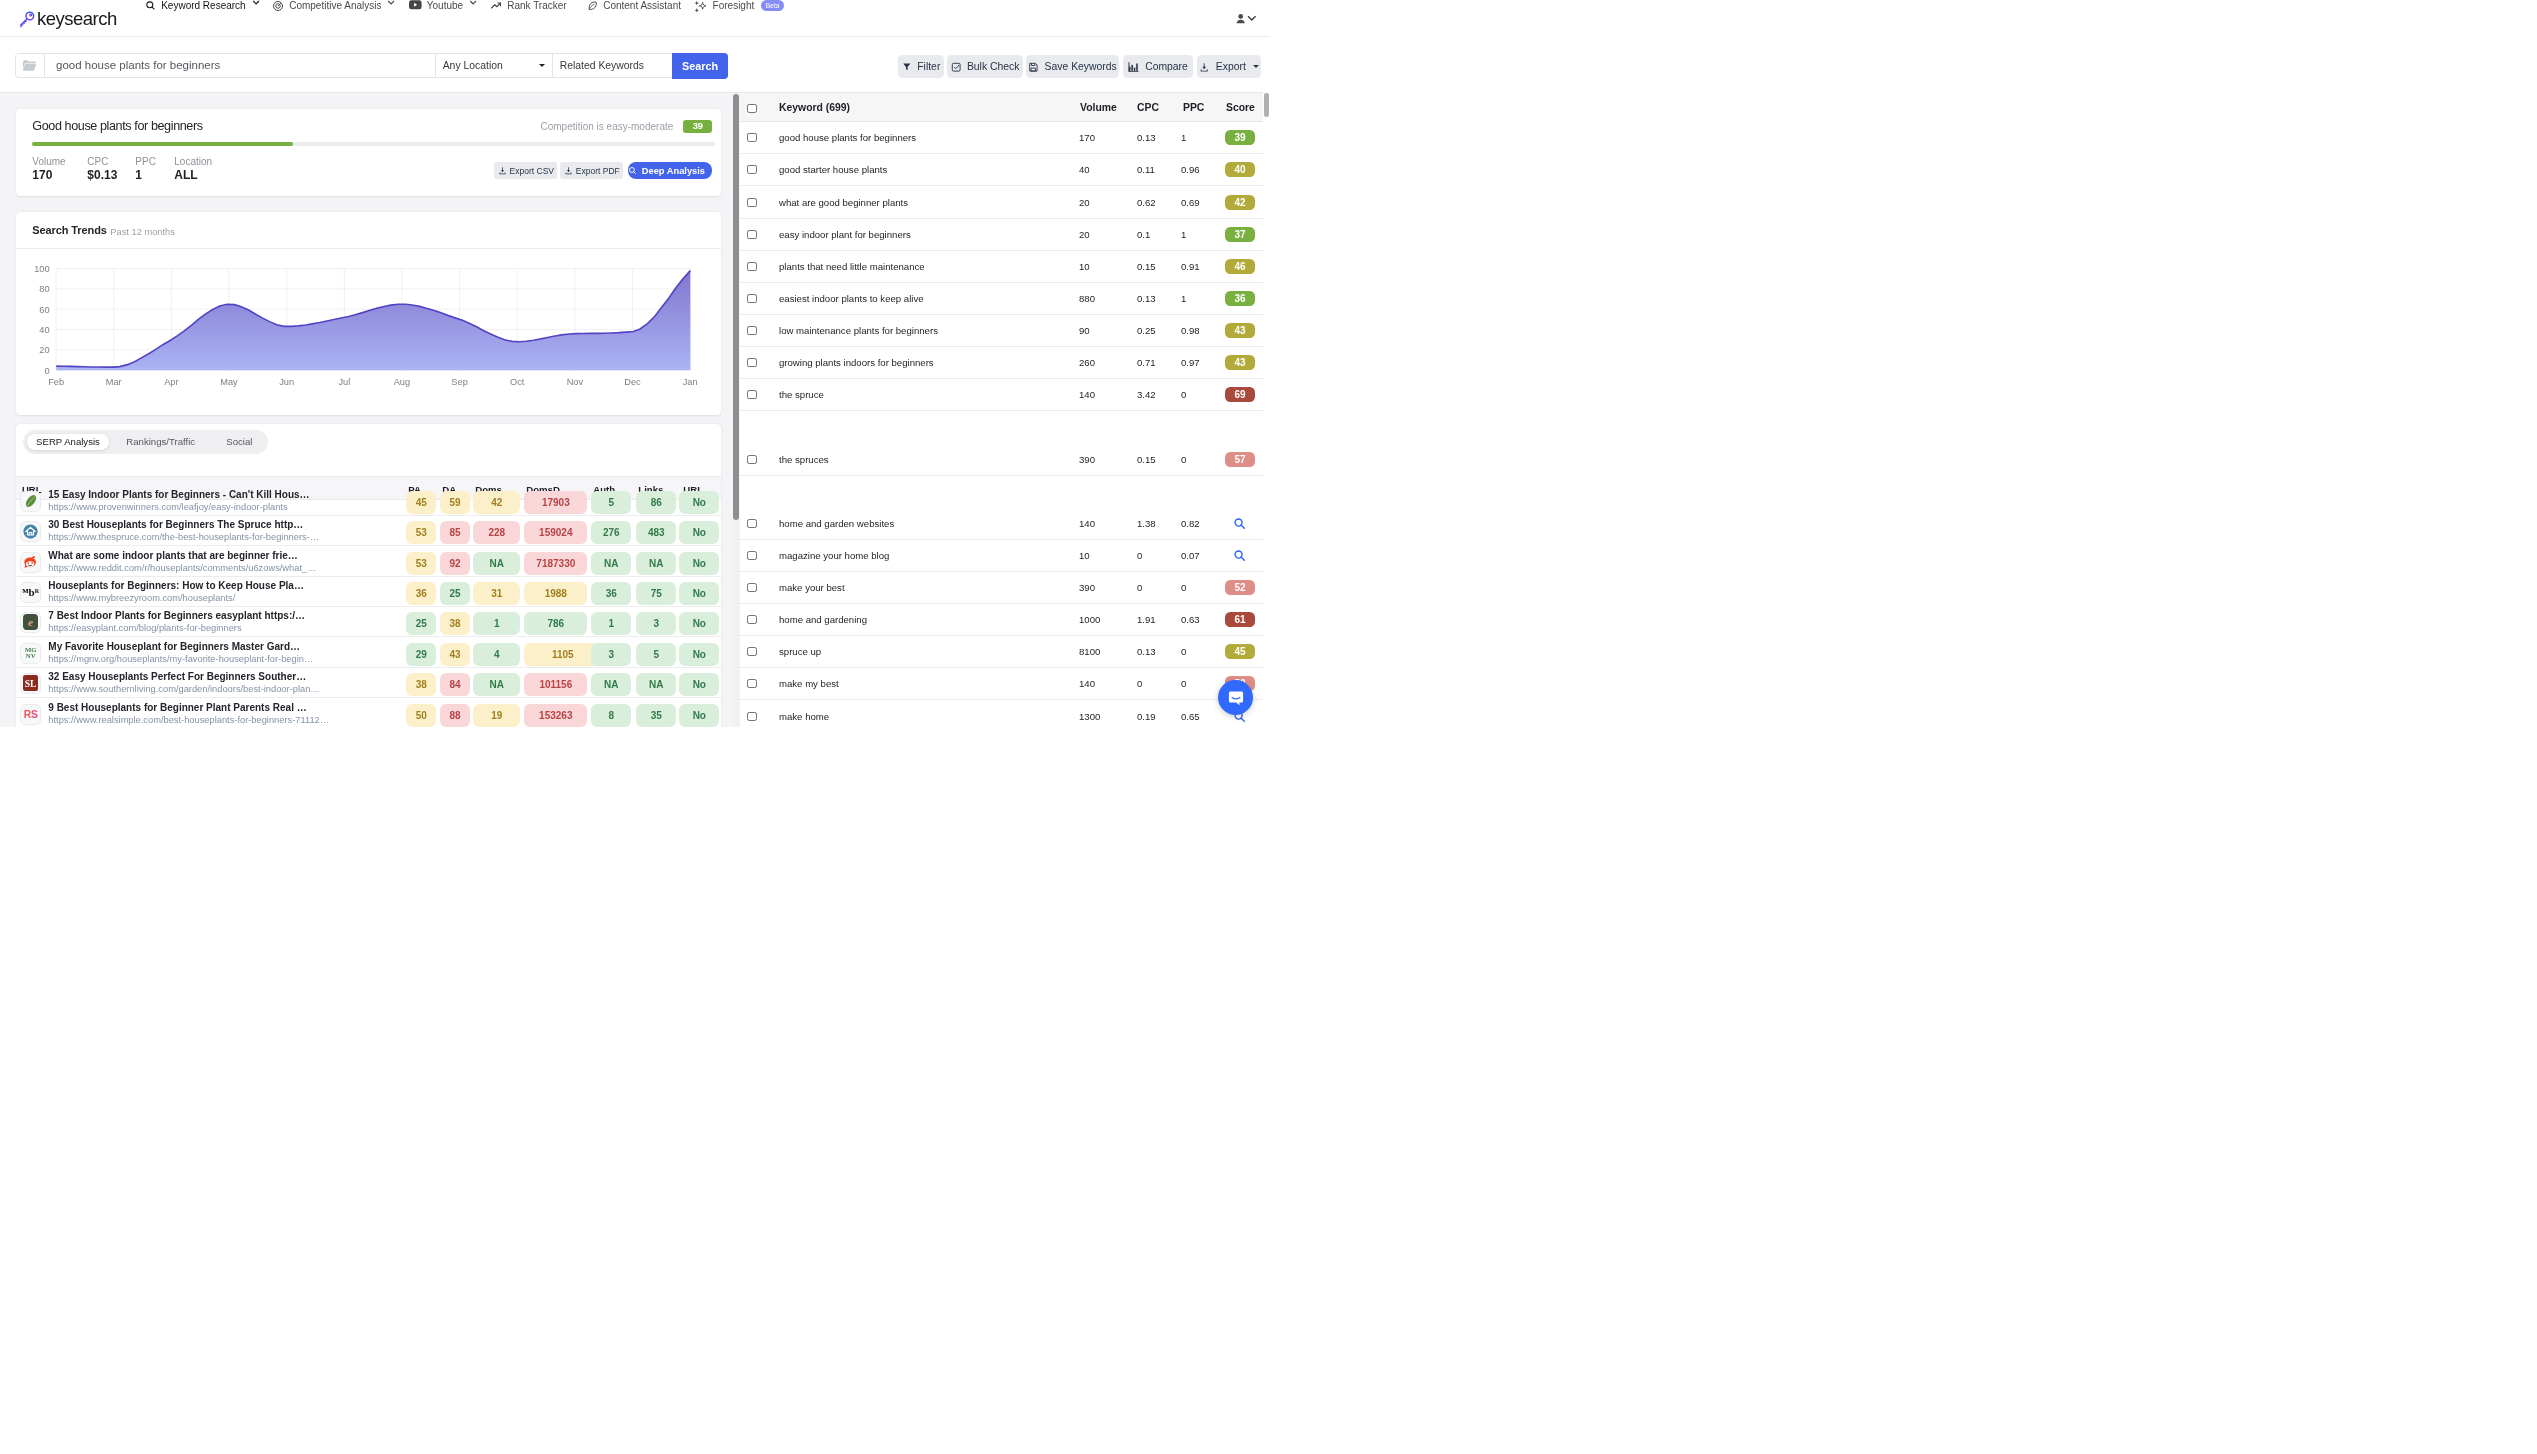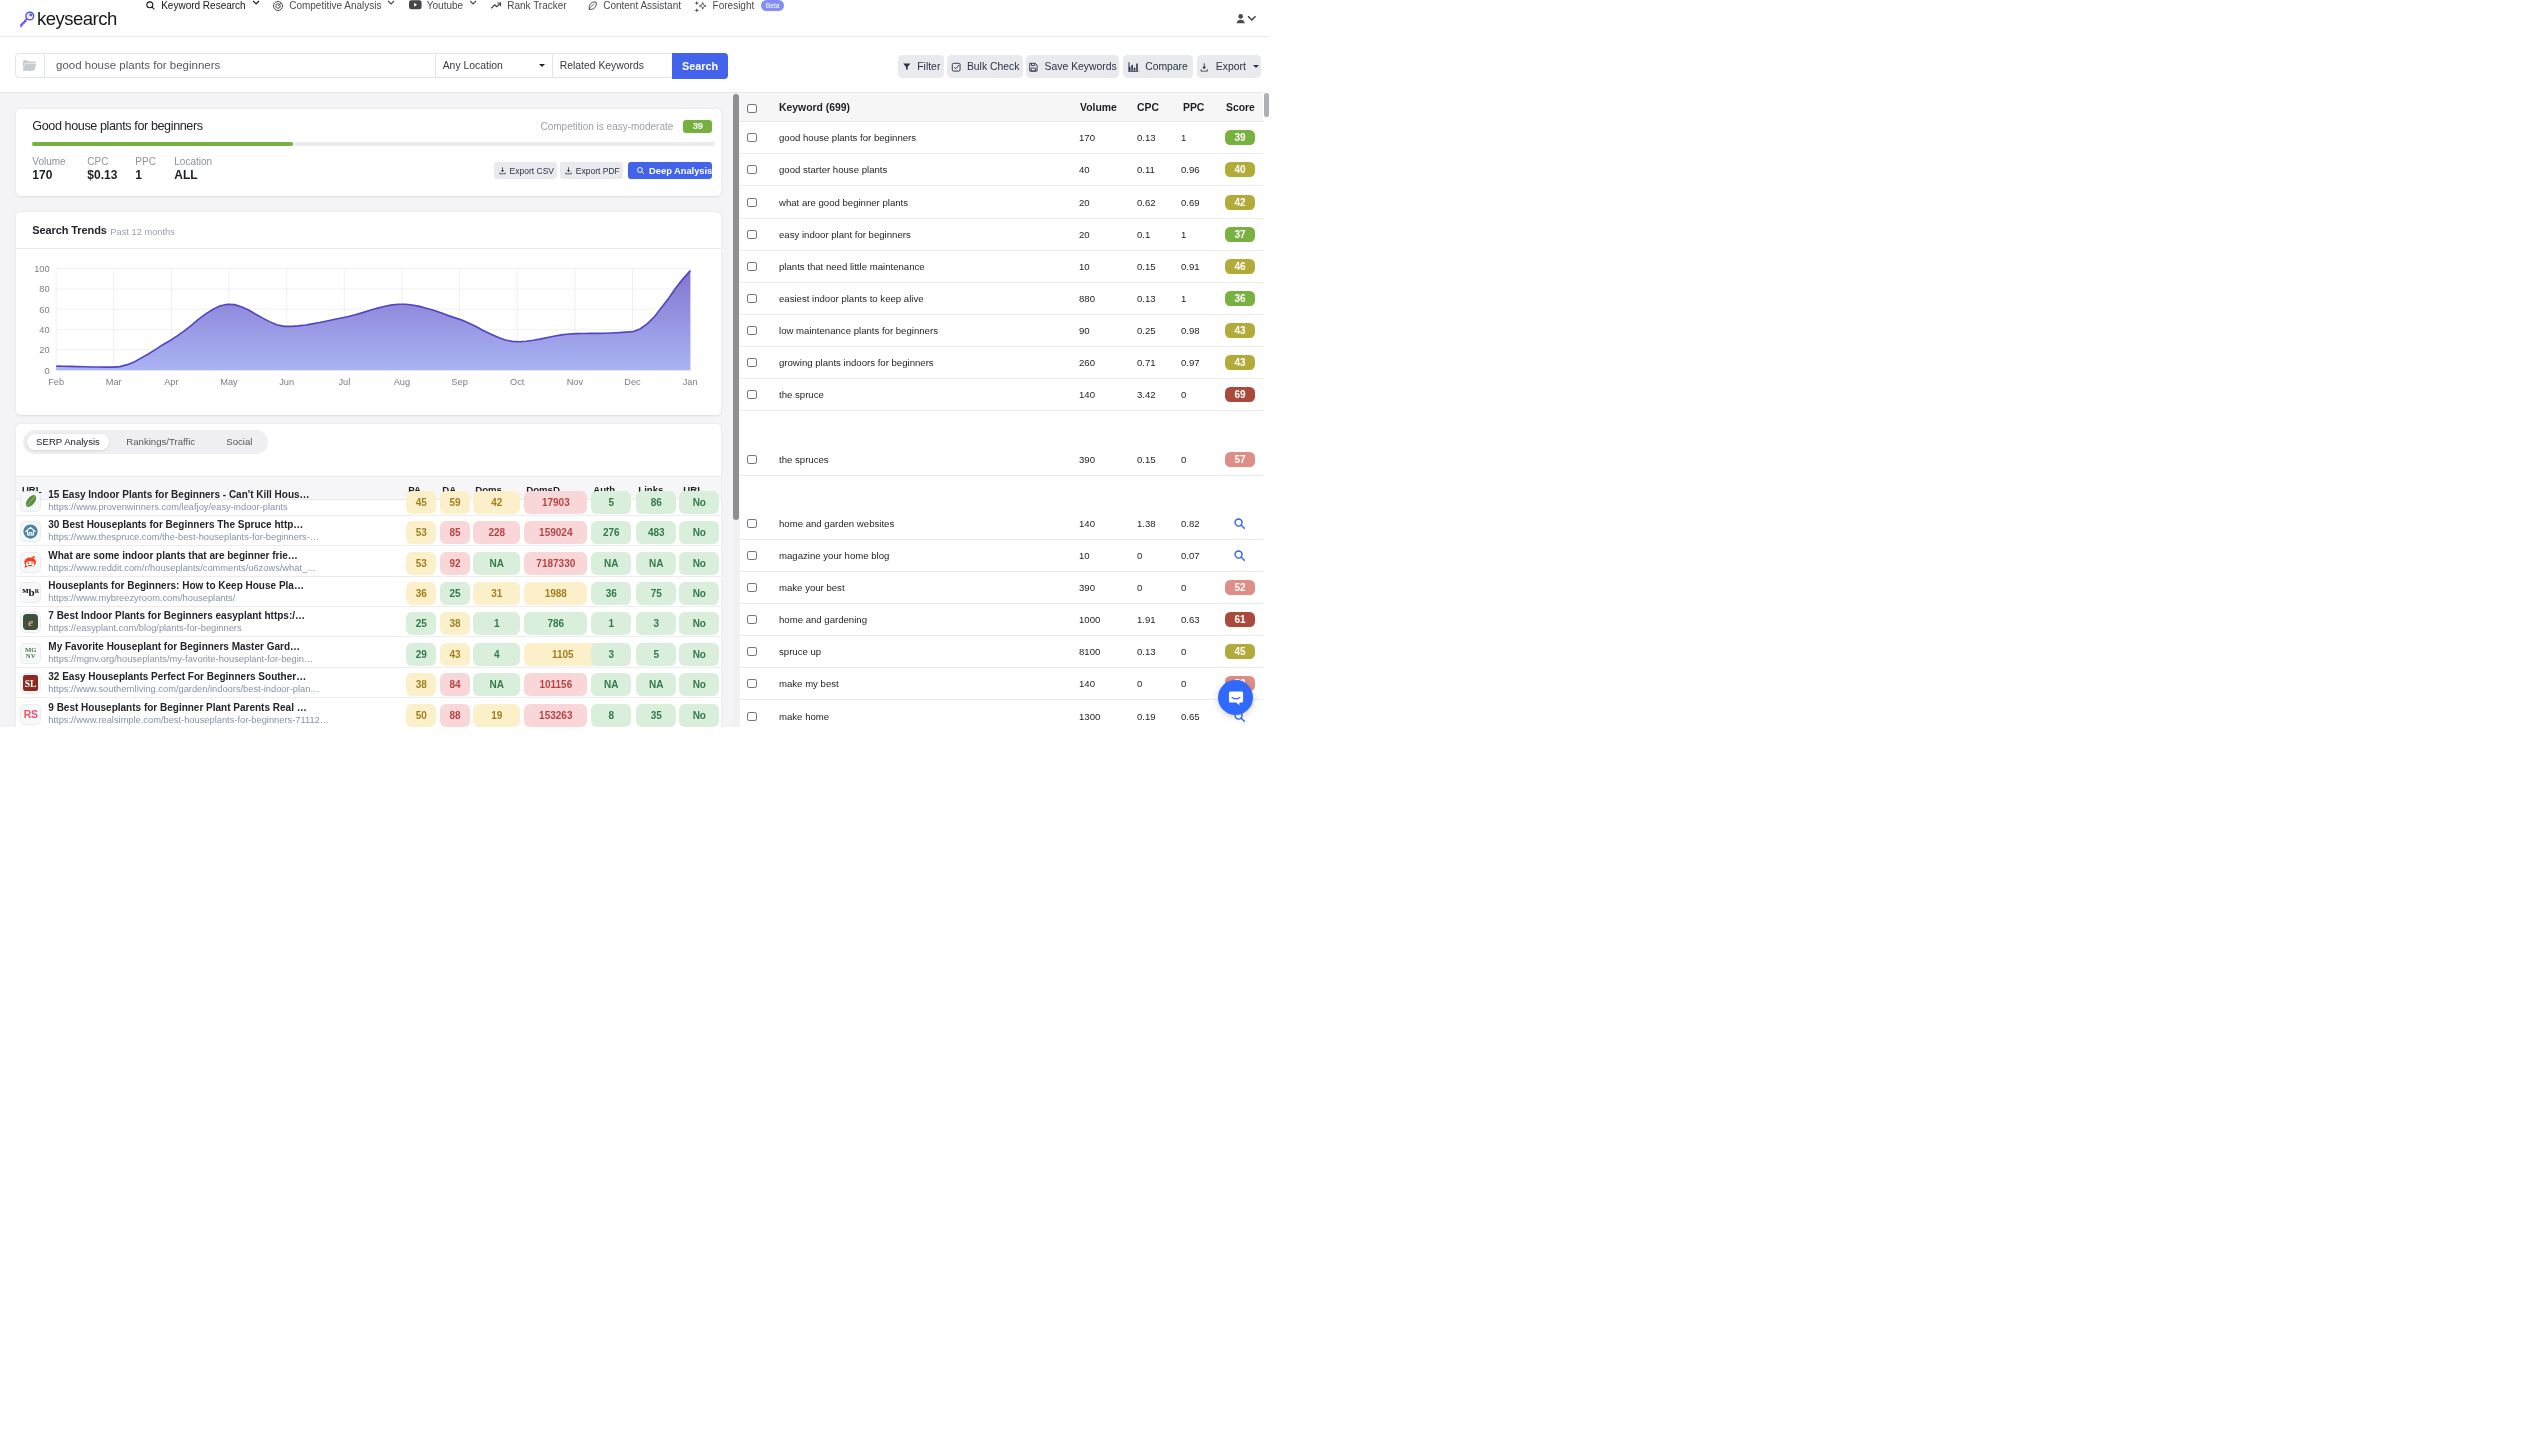--- a/index.html
+++ b/index.html
@@ -25,21 +25,21 @@
 
 #c1{top:109px;height:87px}
 #c1 .title{position:absolute;left:16px;top:10.4px;font-size:12.6px;color:#23252b;font-weight:500;letter-spacing:-0.4px}
 #c1 .comp{position:absolute;right:48px;top:12.2px;font-size:10px;color:#9ba0a8}
 #c1 .score{position:absolute;left:667px;top:10.7px;width:29px;height:13px;background:#76b140;border-radius:3px;color:#fff;font-size:9.3px;font-weight:bold;display:flex;align-items:center;justify-content:center}
 #c1 .track{position:absolute;left:16px;top:33px;width:683px;height:3.7px;background:#ececee;border-radius:2.2px}
 #c1 .fill{width:38.2%;height:3.7px;background:#76b140;border-radius:2.2px}
 .statlab{position:absolute;top:47px;font-size:10px;color:#8e9298}
 .statval{position:absolute;top:59px;font-size:12px;color:#1d1f24;font-weight:bold}
 .sbtn{position:absolute;top:53px;height:17px;background:#e9eaee;border-radius:3px;display:flex;align-items:center;justify-content:center;gap:3px;font-size:8.5px;color:#273447;font-weight:500}
-#deep{position:absolute;left:612px;top:53px;width:84px;height:17px;background:#4263ea;border-radius:3px;color:#fff;display:flex;align-items:center;justify-content:flex-end;gap:4.5px;font-size:9.3px;font-weight:bold}
+#deep{position:absolute;left:612px;top:53px;width:84px;height:17px;background:#4263ea;border-radius:8px;color:#fff;display:flex;align-items:center;justify-content:flex-start;gap:4.5px;font-size:9.3px;font-weight:bold}
 
 #c2{top:212px;height:203px}
 #c2 .hdr{position:absolute;left:16px;top:12px;font-size:11px;color:#23252b;font-weight:600;letter-spacing:-0.1px}
 #c2 .sub{position:absolute;left:94px;top:14.5px;font-size:9.3px;color:#9ba0a8}
 #c2 .divline{position:absolute;left:0;top:36px;width:705px;height:0.7px;background:#ededef}
 
 #c3{top:424px;height:303px;border-radius:4.5px 4.5px 0 0}
 .tabwrap{position:absolute;left:7px;top:5.5px;width:245px;height:24.5px;background:#efeff1;border-radius:12.6px}
 .tab0{position:absolute;left:3.7px;top:4.1px;width:82px;height:16.7px;background:#fff;border-radius:9px;box-shadow:0 0.7px 3px rgba(0,0,0,.13);display:flex;align-items:center;justify-content:center;font-size:9.6px;color:#202227;font-weight:500}
 .tab1{position:absolute;left:103px;top:0;height:24.5px;display:flex;align-items:center;font-size:9.6px;color:#55585e}

